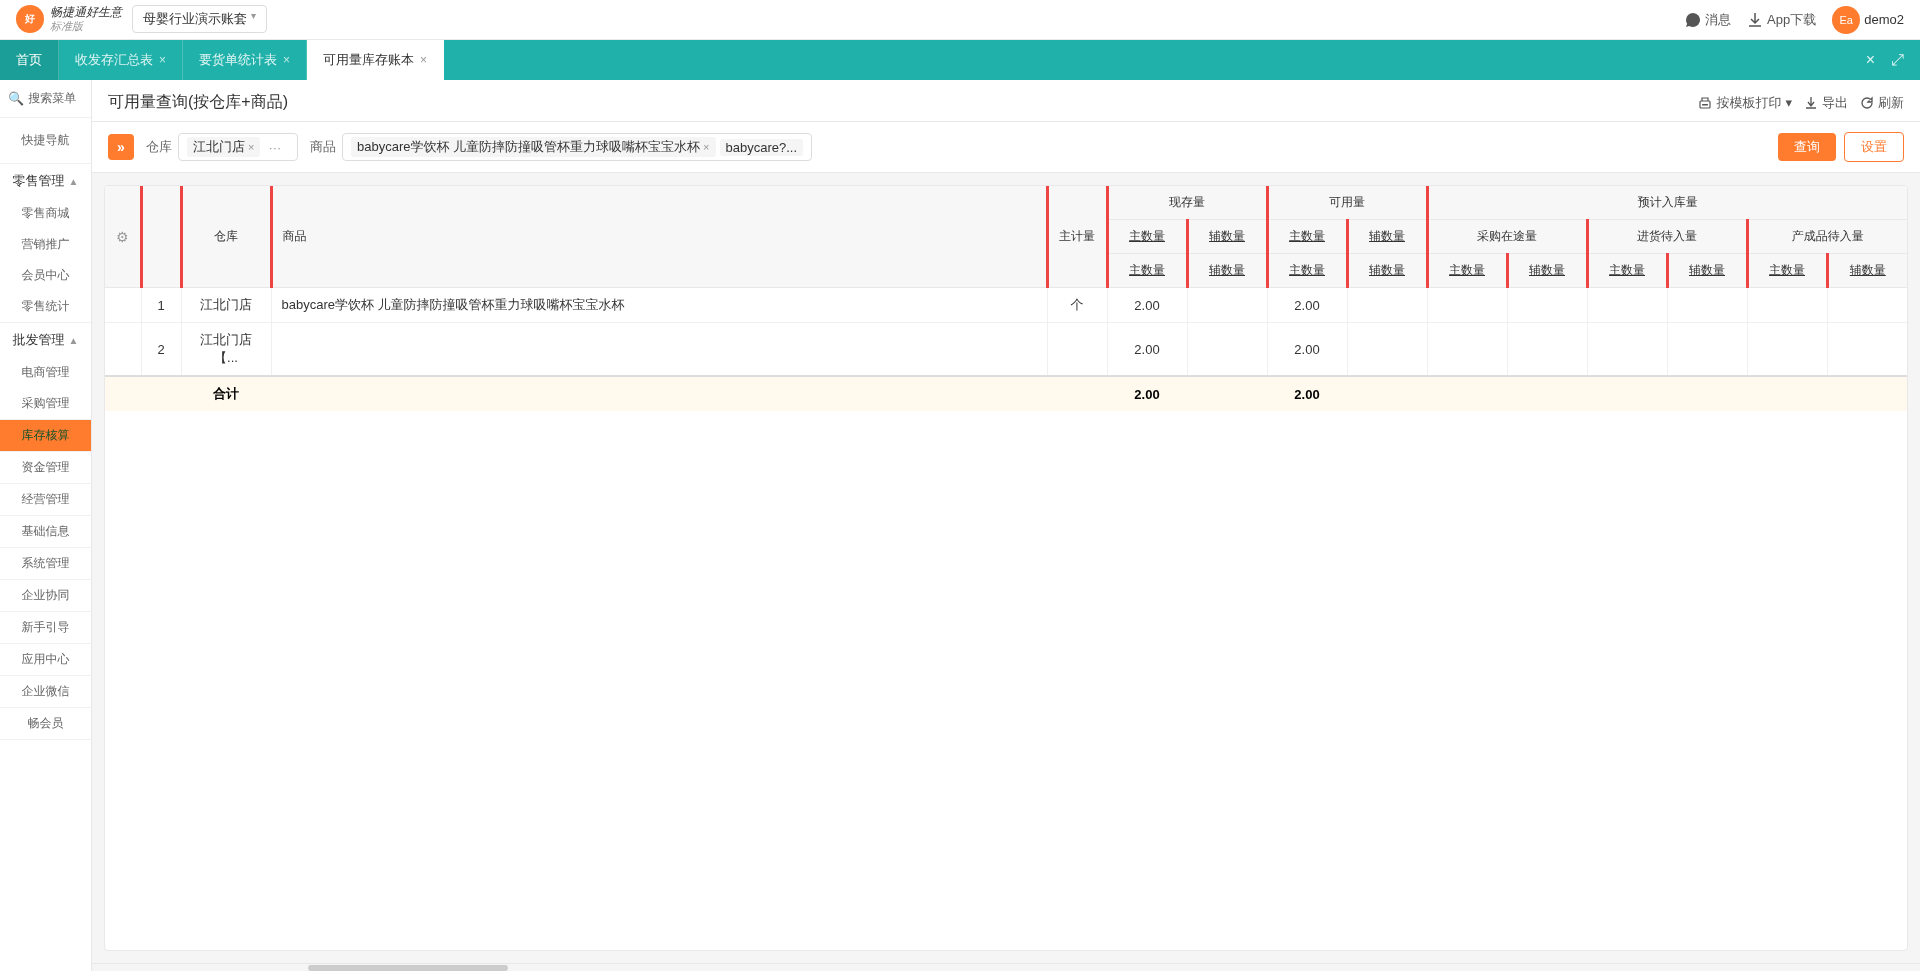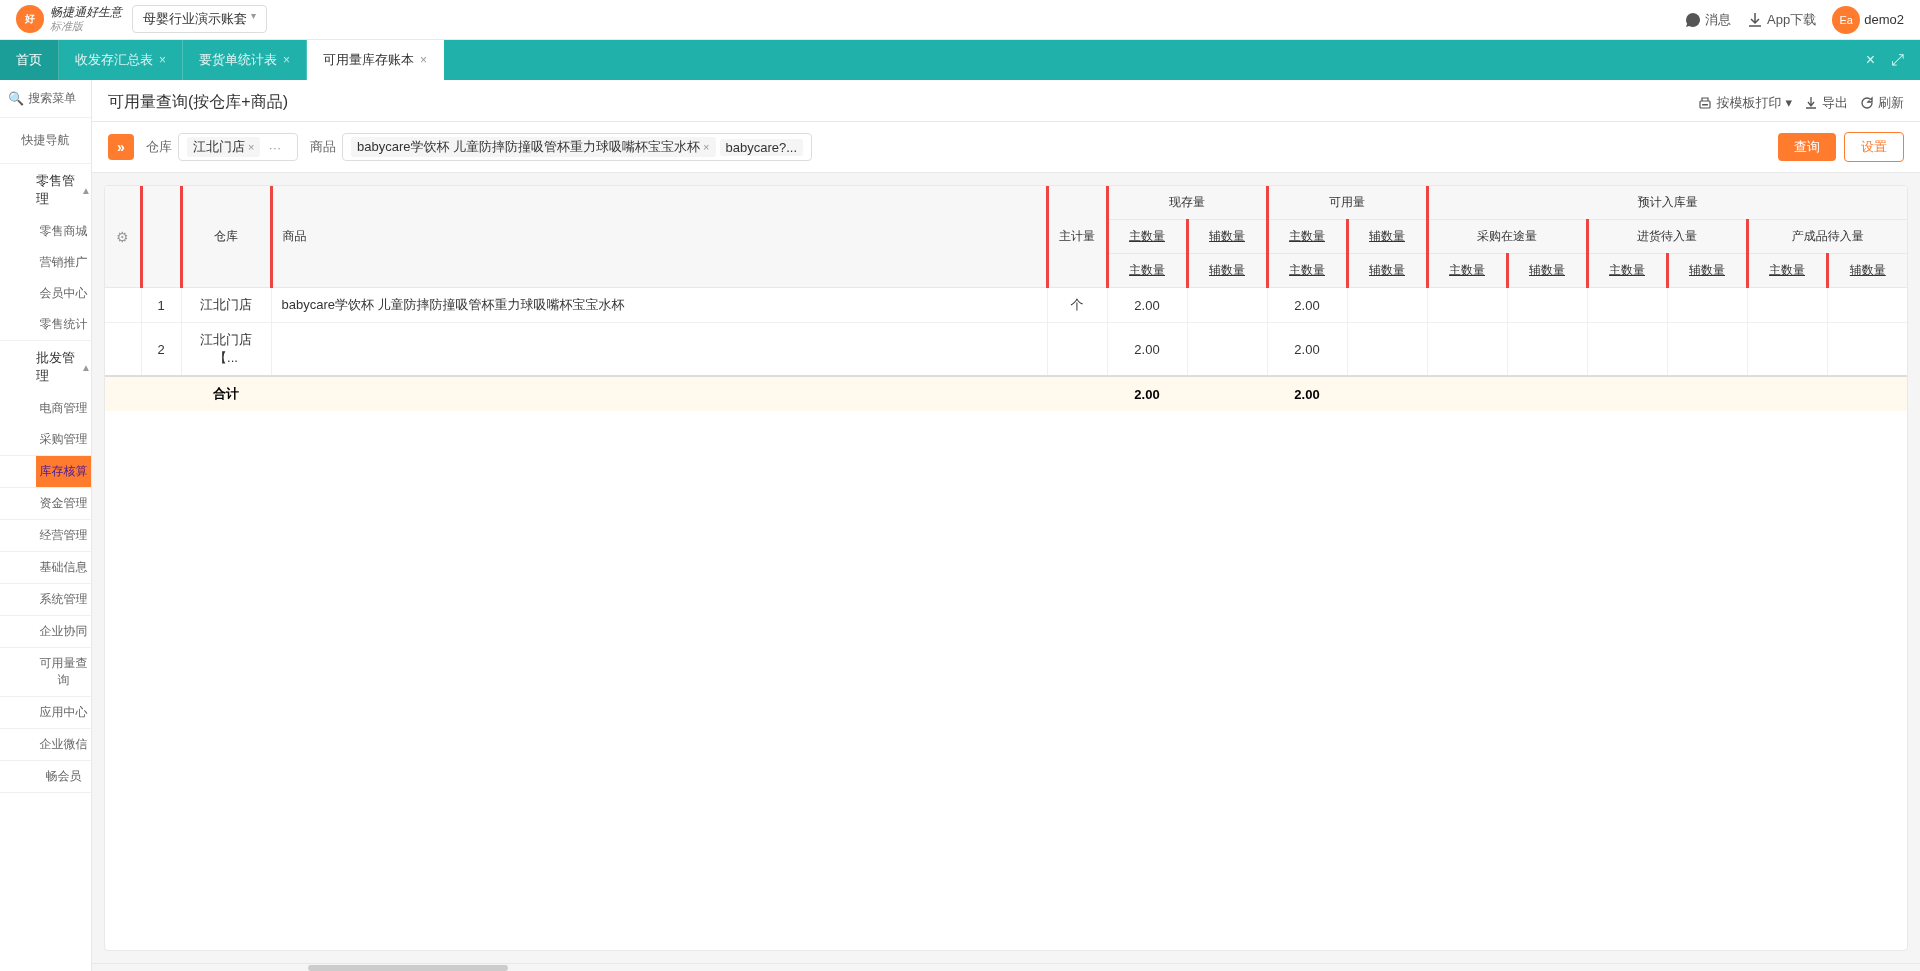--- a/index.html
+++ b/index.html
@@ -69,30 +69,30 @@
       padding: 10px 8px; border-bottom: 1px solid #f0f0f0;
       display: flex; align-items: center; gap: 4px; cursor: pointer;
     }
     .sidebar-search-icon { color: #666; font-size: 13px; }
     .sidebar-search-text { color: #666; font-size: 12px; }
     .sidebar-nav { padding: 6px 8px; border-bottom: 1px solid #f0f0f0; }
     .sidebar-nav-item {
       padding: 8px 0; text-align: center; color: #666; cursor: pointer; font-size: 12px;
     }
 
-    .sidebar-group { border-bottom: 1px solid #f0f0f0; padding-left: 36px; }
+    .sidebar-group { border-bottom: 1px solid #f0f0f0; }
     .sidebar-group-header {
       display: flex; align-items: center; justify-content: center; gap: 4px;
       padding: 8px 0; color: #333; font-size: 12px; cursor: pointer; font-weight: 500;
     }
     .sidebar-group-header .arrow { font-size: 10px; color: #999; }
     .sidebar-item {
       padding: 7px 0; text-align: center; color: #666; cursor: pointer; font-size: 12px;
     }
-    .sidebar-item.active { color: #4c1d95; background: #ff7b2e; }
+    .sidebar-item.active { color: #14532d; background: #ff7b2e; }
 
     
     .content { flex: 1; display: flex; flex-direction: column; overflow: hidden; }
 
     
     .page-header {
       padding: 12px 16px 8px; background: #fff; border-bottom: 1px solid #e8e8e8;
       display: flex; align-items: center; justify-content: space-between; flex-shrink: 0;
     }
     .page-title { font-size: 16px; font-weight: 500; color: #333; }
@@ -272,21 +272,21 @@
     <div class="sidebar-group">
       <div class="sidebar-item">基础信息</div>
     </div>
     <div class="sidebar-group">
       <div class="sidebar-item">系统管理</div>
     </div>
     <div class="sidebar-group">
       <div class="sidebar-item">企业协同</div>
     </div>
     <div class="sidebar-group">
-      <div class="sidebar-item">可用量查询</div>
+      <div class="sidebar-item">新手引导</div>
     </div>
     <div class="sidebar-group">
       <div class="sidebar-item">应用中心</div>
     </div>
     <div class="sidebar-group">
       <div class="sidebar-item">企业微信</div>
     </div>
     <div class="sidebar-group">
       <div class="sidebar-item">畅会员</div>
     </div>

